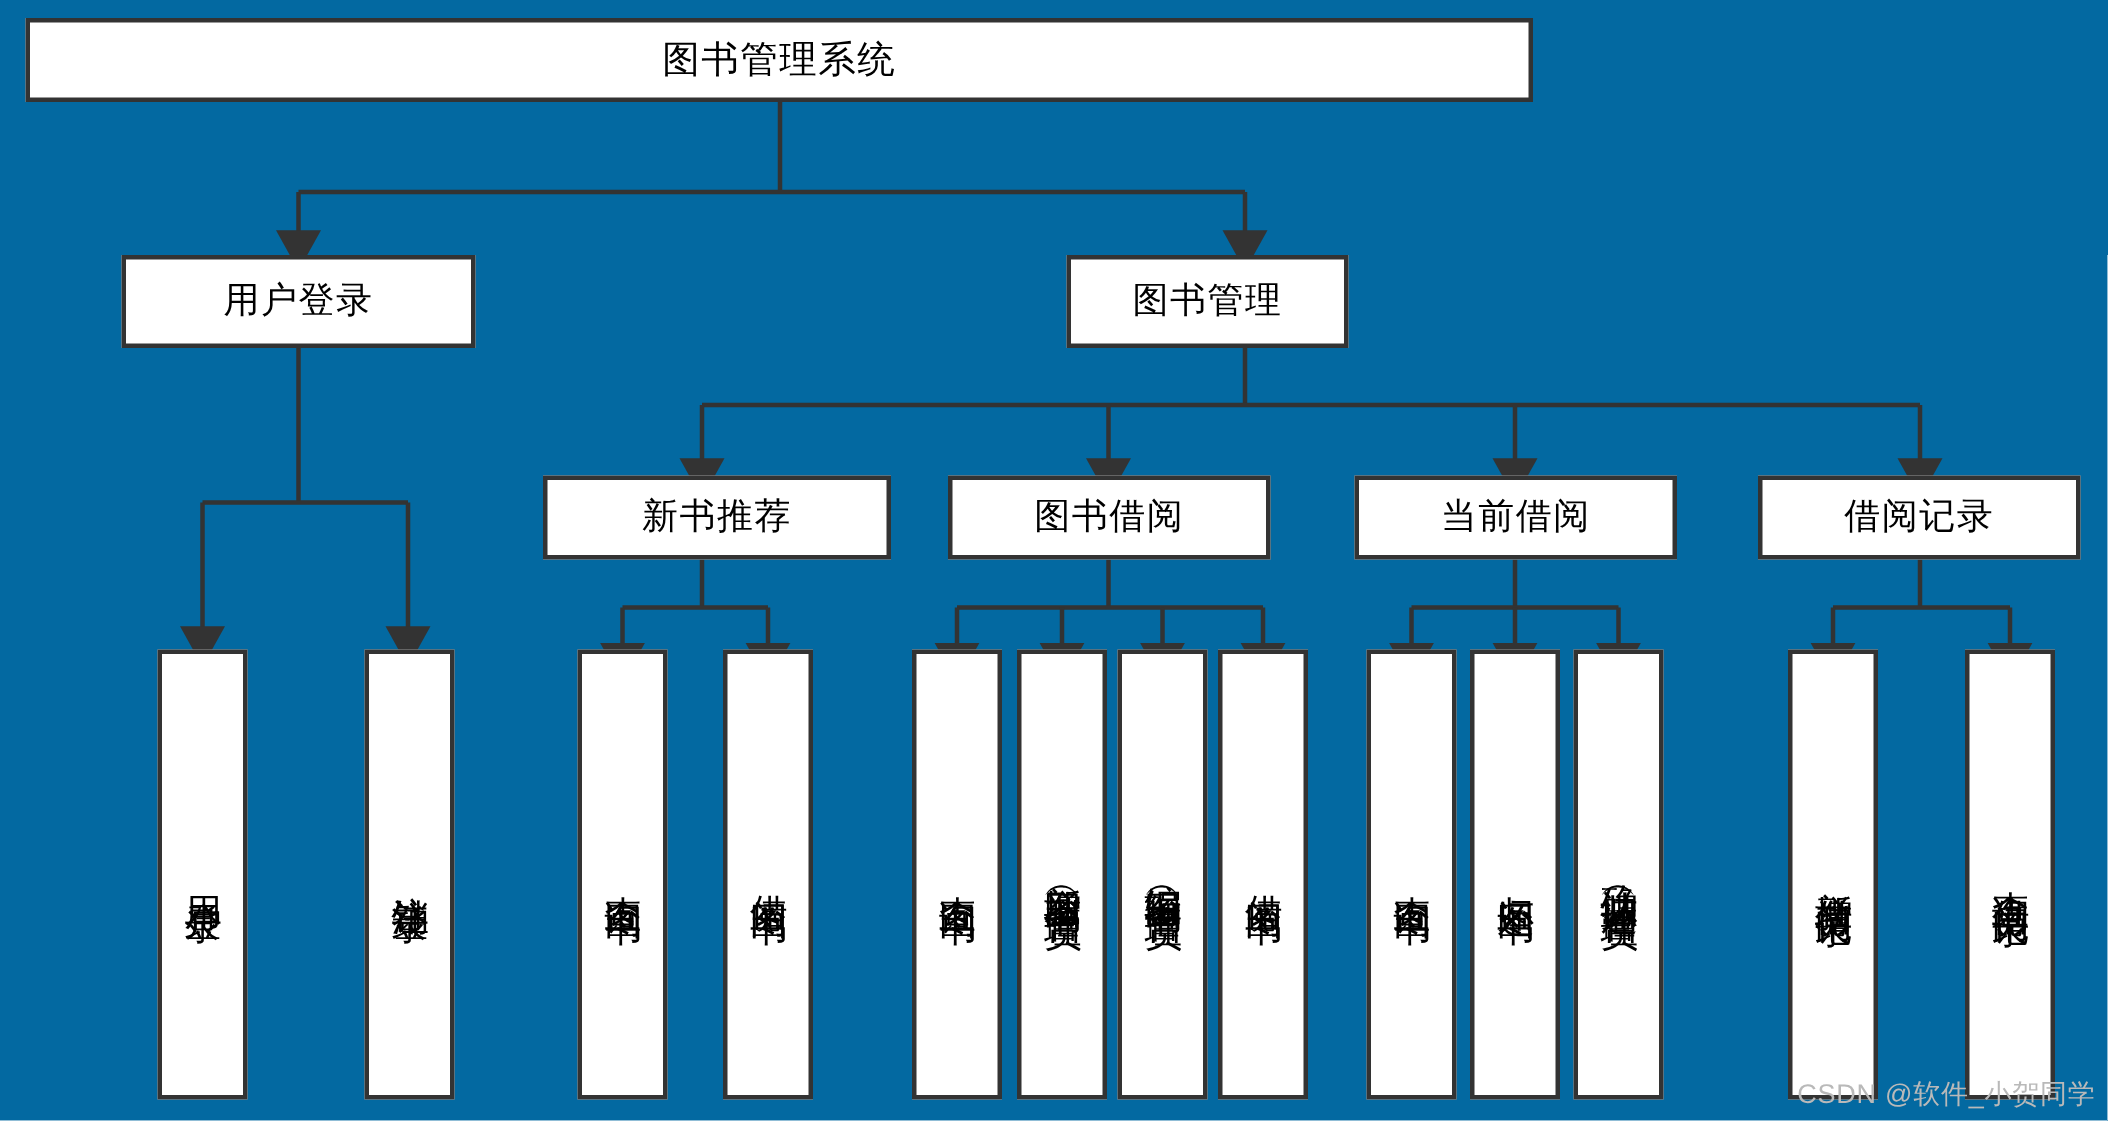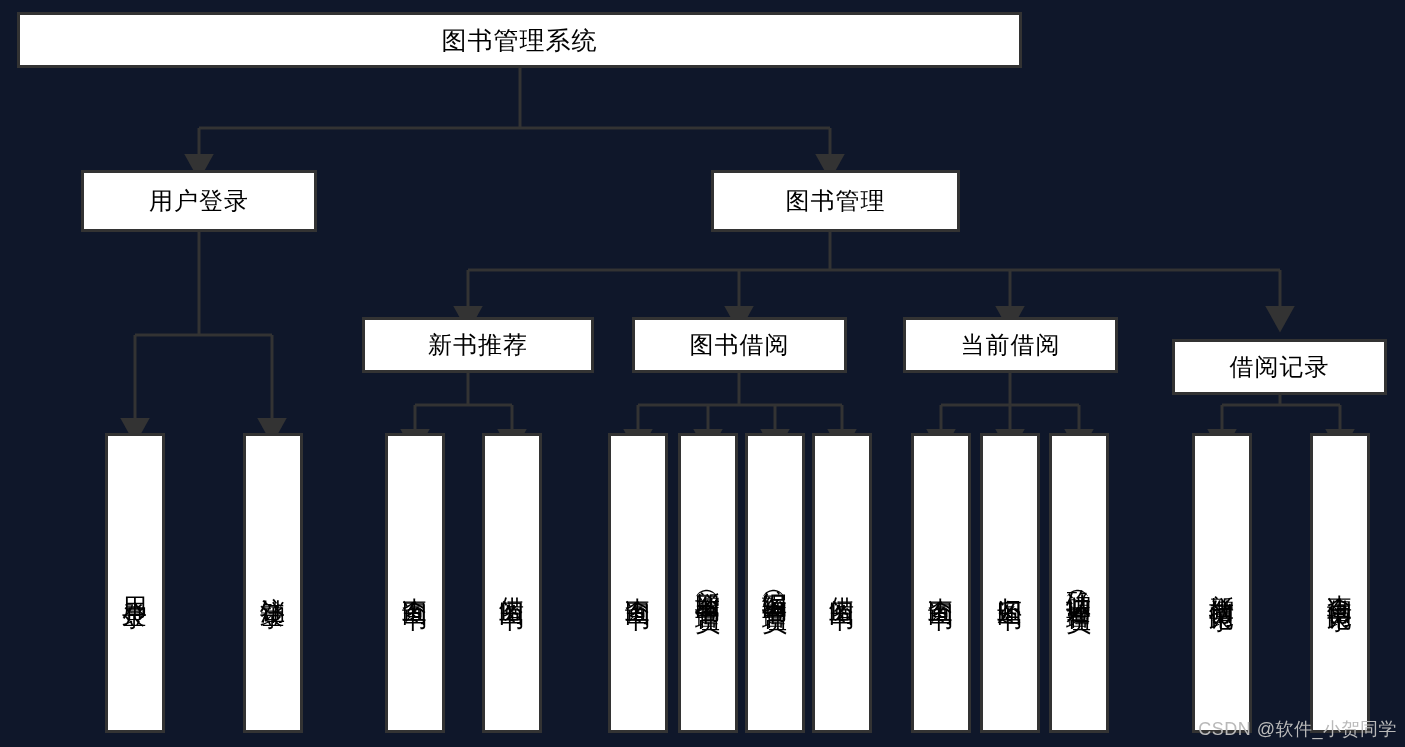--- a/index.html
+++ b/index.html
@@ -7,21 +7,21 @@
     padding: 0;
     background: #ffffff;
   }
   body {
     font-family: "Liberation Sans", "DejaVu Sans", sans-serif;
   }
   #canvas {
     position: relative;
     width: 1405px;
     height: 747px;
-    background: #0f172a;
+    background: #0369a1;
     overflow: hidden;
   }
   .node {
     position: absolute;
     box-sizing: border-box;
     border: 3px solid #333333;
     background: #ffffff;
     display: flex;
     align-items: center;
     justify-content: center;
@@ -127,34 +127,34 @@
     </g>
   </svg>
 
   <div class="node h root" style="left:17px; top:12px; width:1005px; height:56px;">
     <span class="label">图书管理系统</span>
   </div>
 
   <div class="node h" style="left:81px; top:170px; width:236px; height:62px;">
     <span class="label">用户登录</span>
   </div>
-  <div class="node h" style="left:711px; top:170px; width:249px; height:62px;">
+  <div class="node h" style="left:711px; top:170px; width:188px; height:62px;">
     <span class="label">图书管理</span>
   </div>
 
   <div class="node h" style="left:362px; top:317px; width:232px; height:56px;">
     <span class="label">新书推荐</span>
   </div>
   <div class="node h" style="left:903px; top:317px; width:215px; height:56px;">
     <span class="label">当前借阅</span>
   </div>
   <div class="node h" style="left:632px; top:317px; width:215px; height:56px;">
     <span class="label">图书借阅</span>
   </div>
-  <div class="node h" style="left:1172px; top:317px; width:215px; height:56px;margin-top:22px;">
+  <div class="node h" style="left:1172px; top:317px; width:215px; height:56px;">
     <span class="label">借阅记录</span>
   </div>
 
   <div class="node v" style="left:105px; top:433px; width:60px; height:300px;">
     <span class="label">用户登录</span>
   </div>
   <div class="node v" style="left:243px; top:433px; width:60px; height:300px;">
     <span class="label">注销登录</span>
   </div>
 

